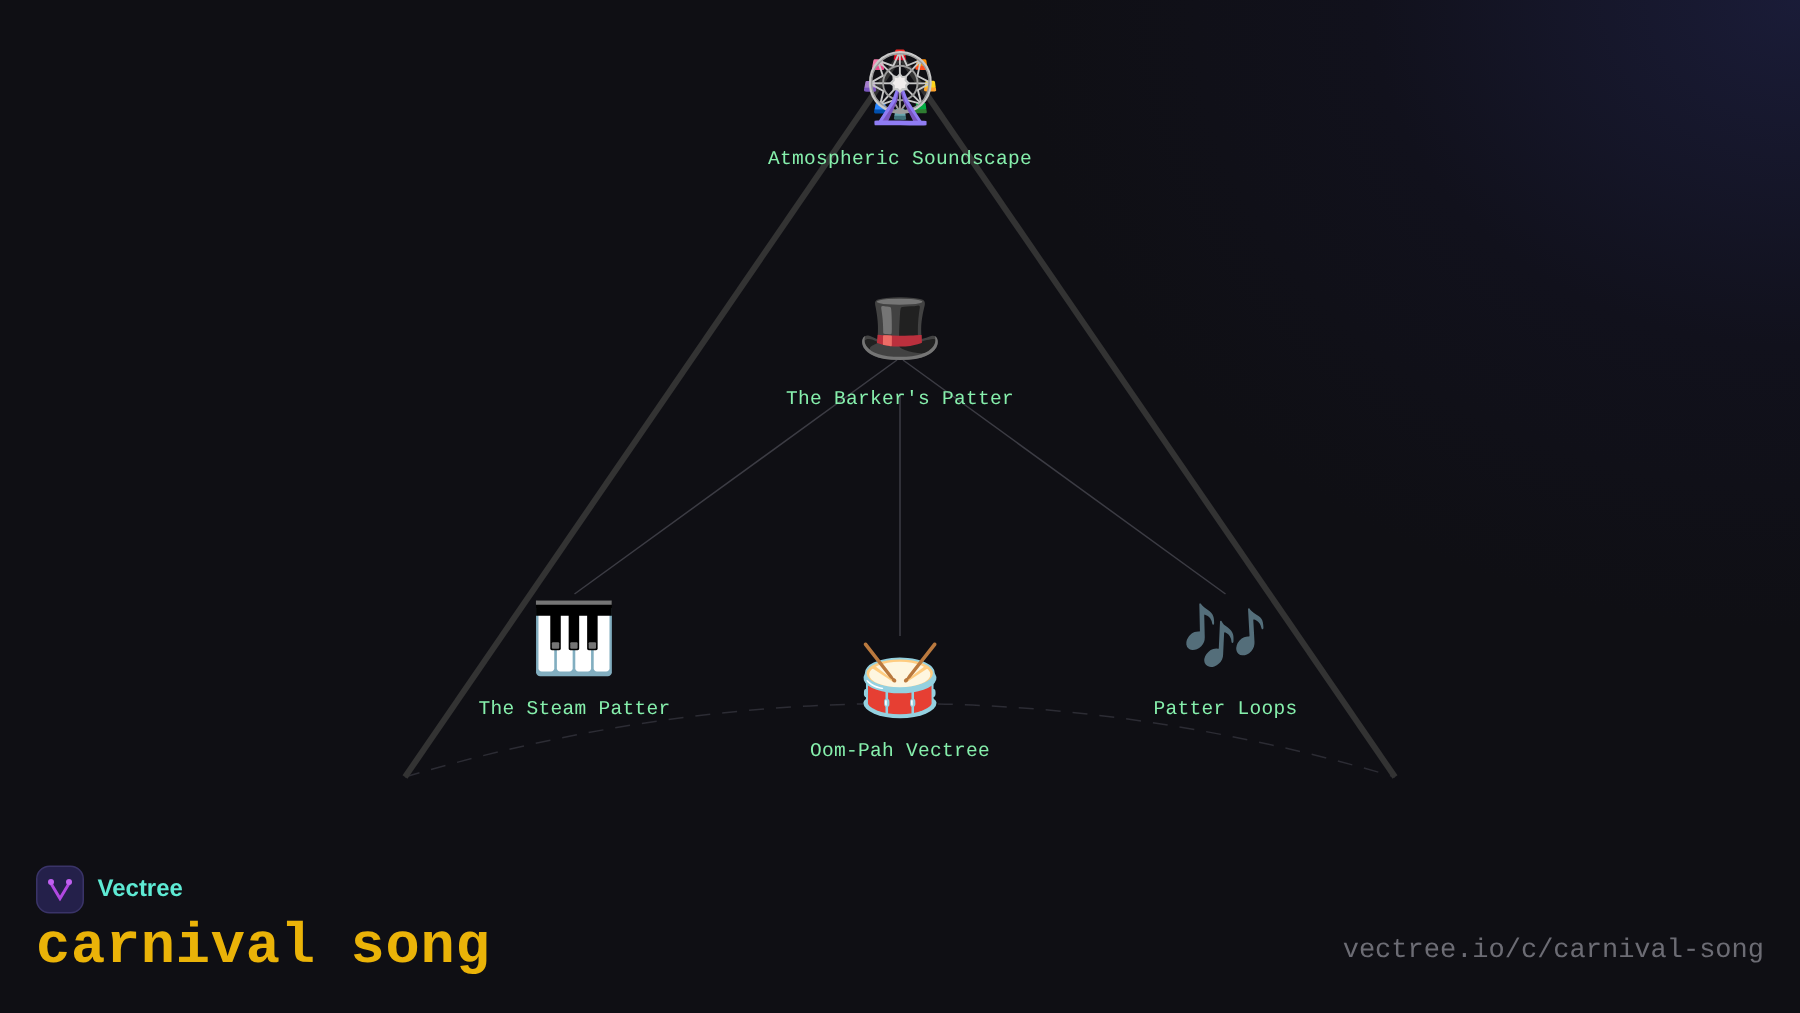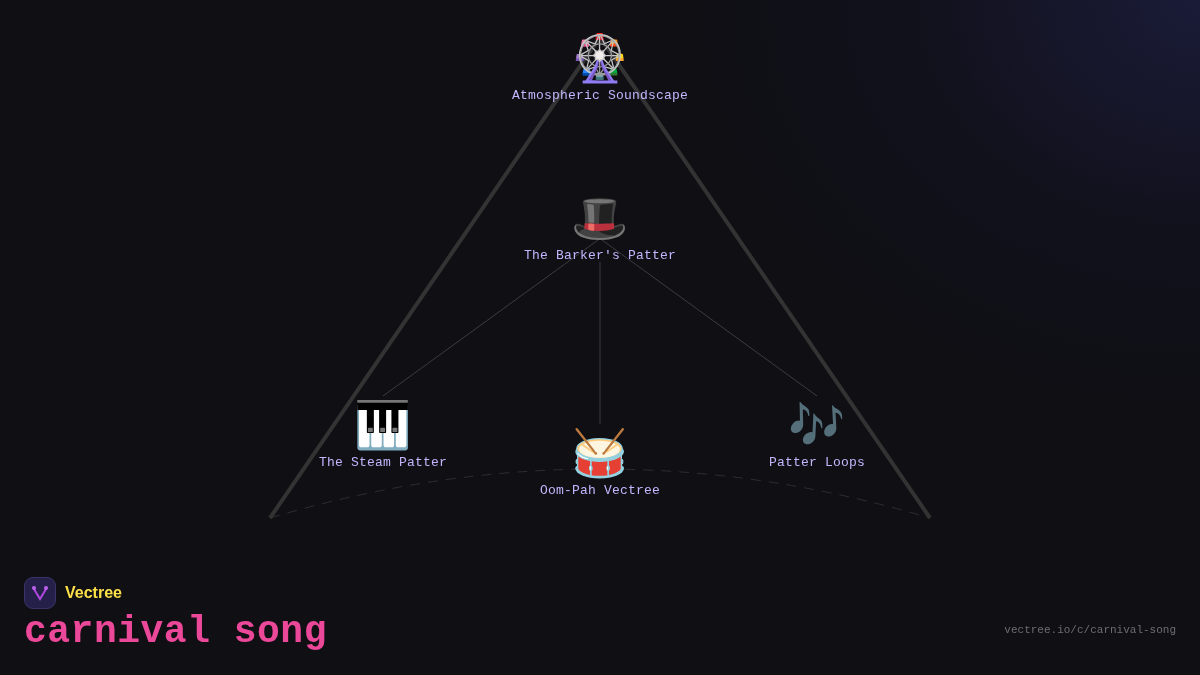--- a/index.html
+++ b/index.html
@@ -17,36 +17,36 @@
   svg.diagram { position:absolute; left:0; top:0; }
   .node {
     position:absolute; transform:translateX(-50%);
     display:flex; flex-direction:column; align-items:center;
   }
   .node .emoji {
     font-size:46px; line-height:52px; height:52px;
     font-family:"DejaVu Sans", sans-serif;
   }
   .node .label {
-    margin-top:4px; font-size:13px; color:#c4b5fd; white-space:nowrap; letter-spacing:0.2px;
+    margin-top:14px; font-size:13px; color:#86efac; white-space:nowrap; letter-spacing:0.2px;
   }
   .brand {
     position:absolute; left:24px; top:577px; display:flex; align-items:center; gap:9px;
   }
   .logo {
     width:32px; height:32px; border-radius:9px; background:#24204a;
     border:1px solid #3a3468; box-sizing:border-box; display:flex; align-items:center; justify-content:center;
   }
-  .brand-name { color:#fde047; font-size:16px; font-weight:bold; font-family:"Liberation Sans", sans-serif; }
+  .brand-name { color:#5eead4; font-size:16px; font-weight:bold; font-family:"Liberation Sans", sans-serif; }
   .title {
-    position:absolute; left:24px; top:610px; color:#ec4899; font-size:38px; font-weight:bold;
+    position:absolute; left:24px; top:610px; color:#eab308; font-size:38px; font-weight:bold;
     letter-spacing:0.5px;
   }
   .url {
-    position:absolute; right:24px; top:624px; color:#6c6c74; font-size:11px;
+    position:absolute; right:24px; top:624px; color:#6c6c74; font-size:18px;
   }
 </style>
 </head>
 <body>
 
 <div class="bg"></div>
 
 <svg class="diagram" width="1200" height="675">
   <path d="M270 518 Q600 420 930 518" fill="none" stroke="#2c2c34" stroke-width="1" stroke-dasharray="10 8"></path>
   <line x1="270" y1="518" x2="598" y2="40" stroke="#333333" stroke-width="4"></line>

